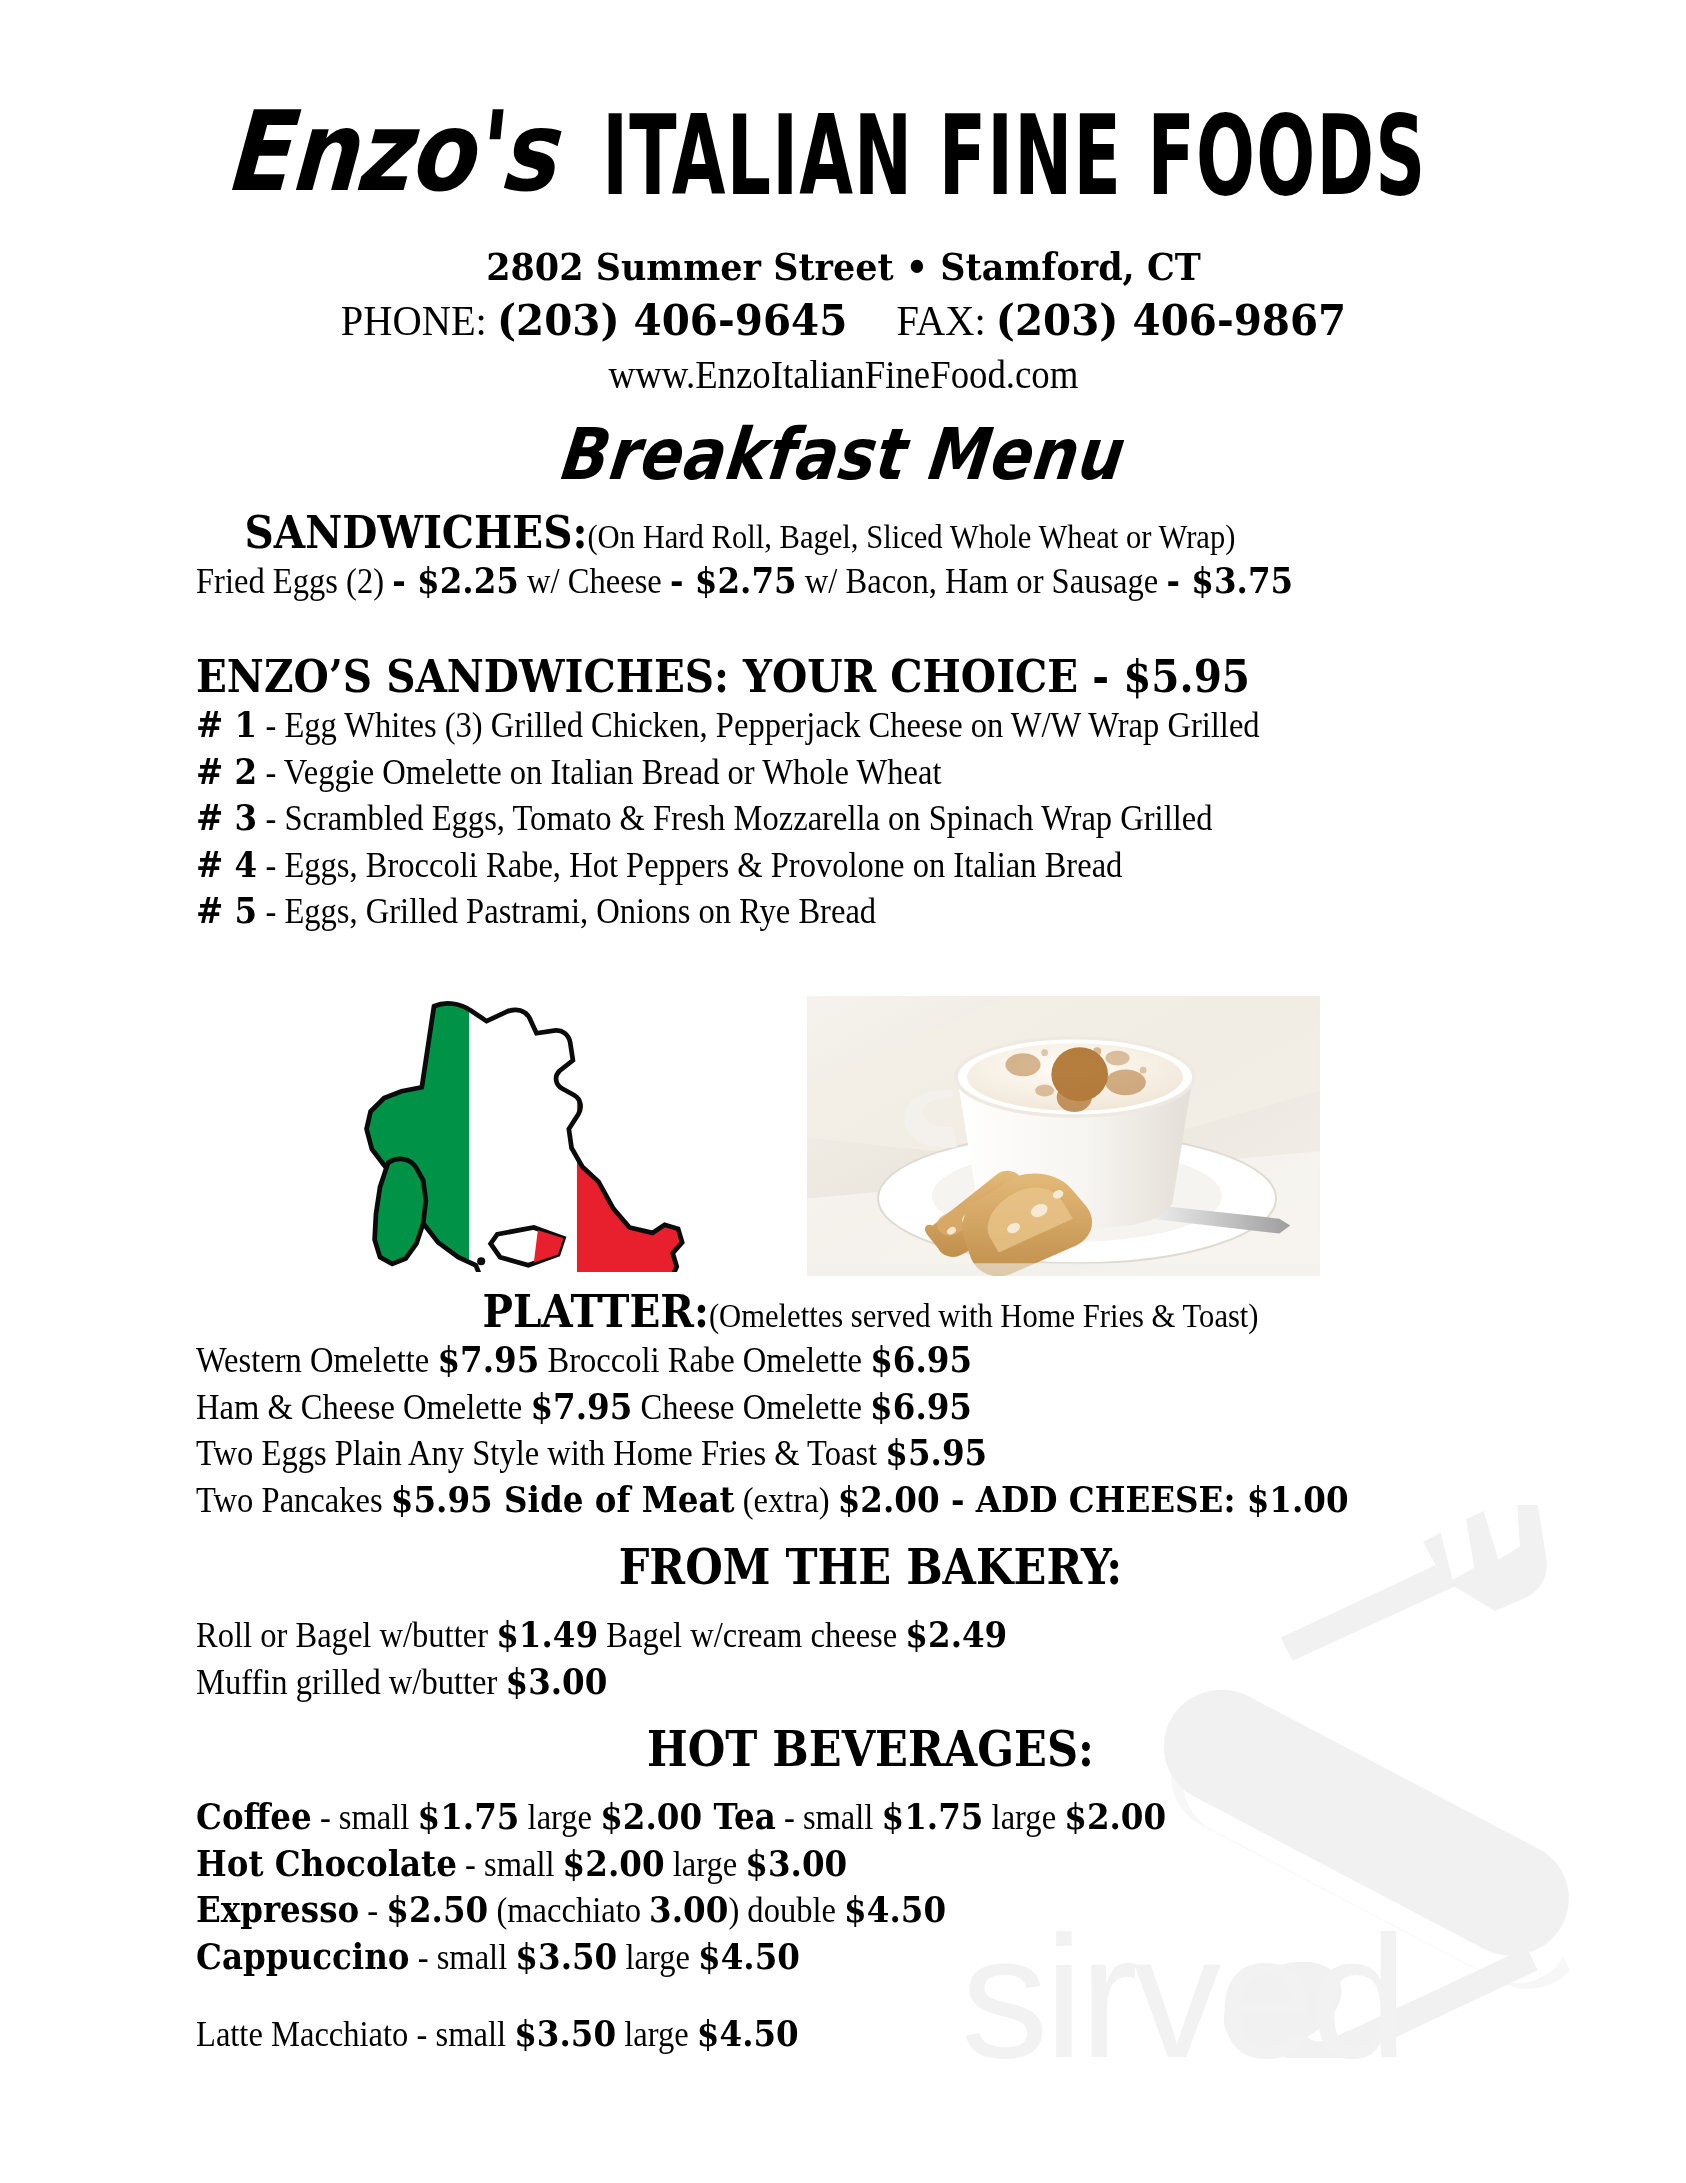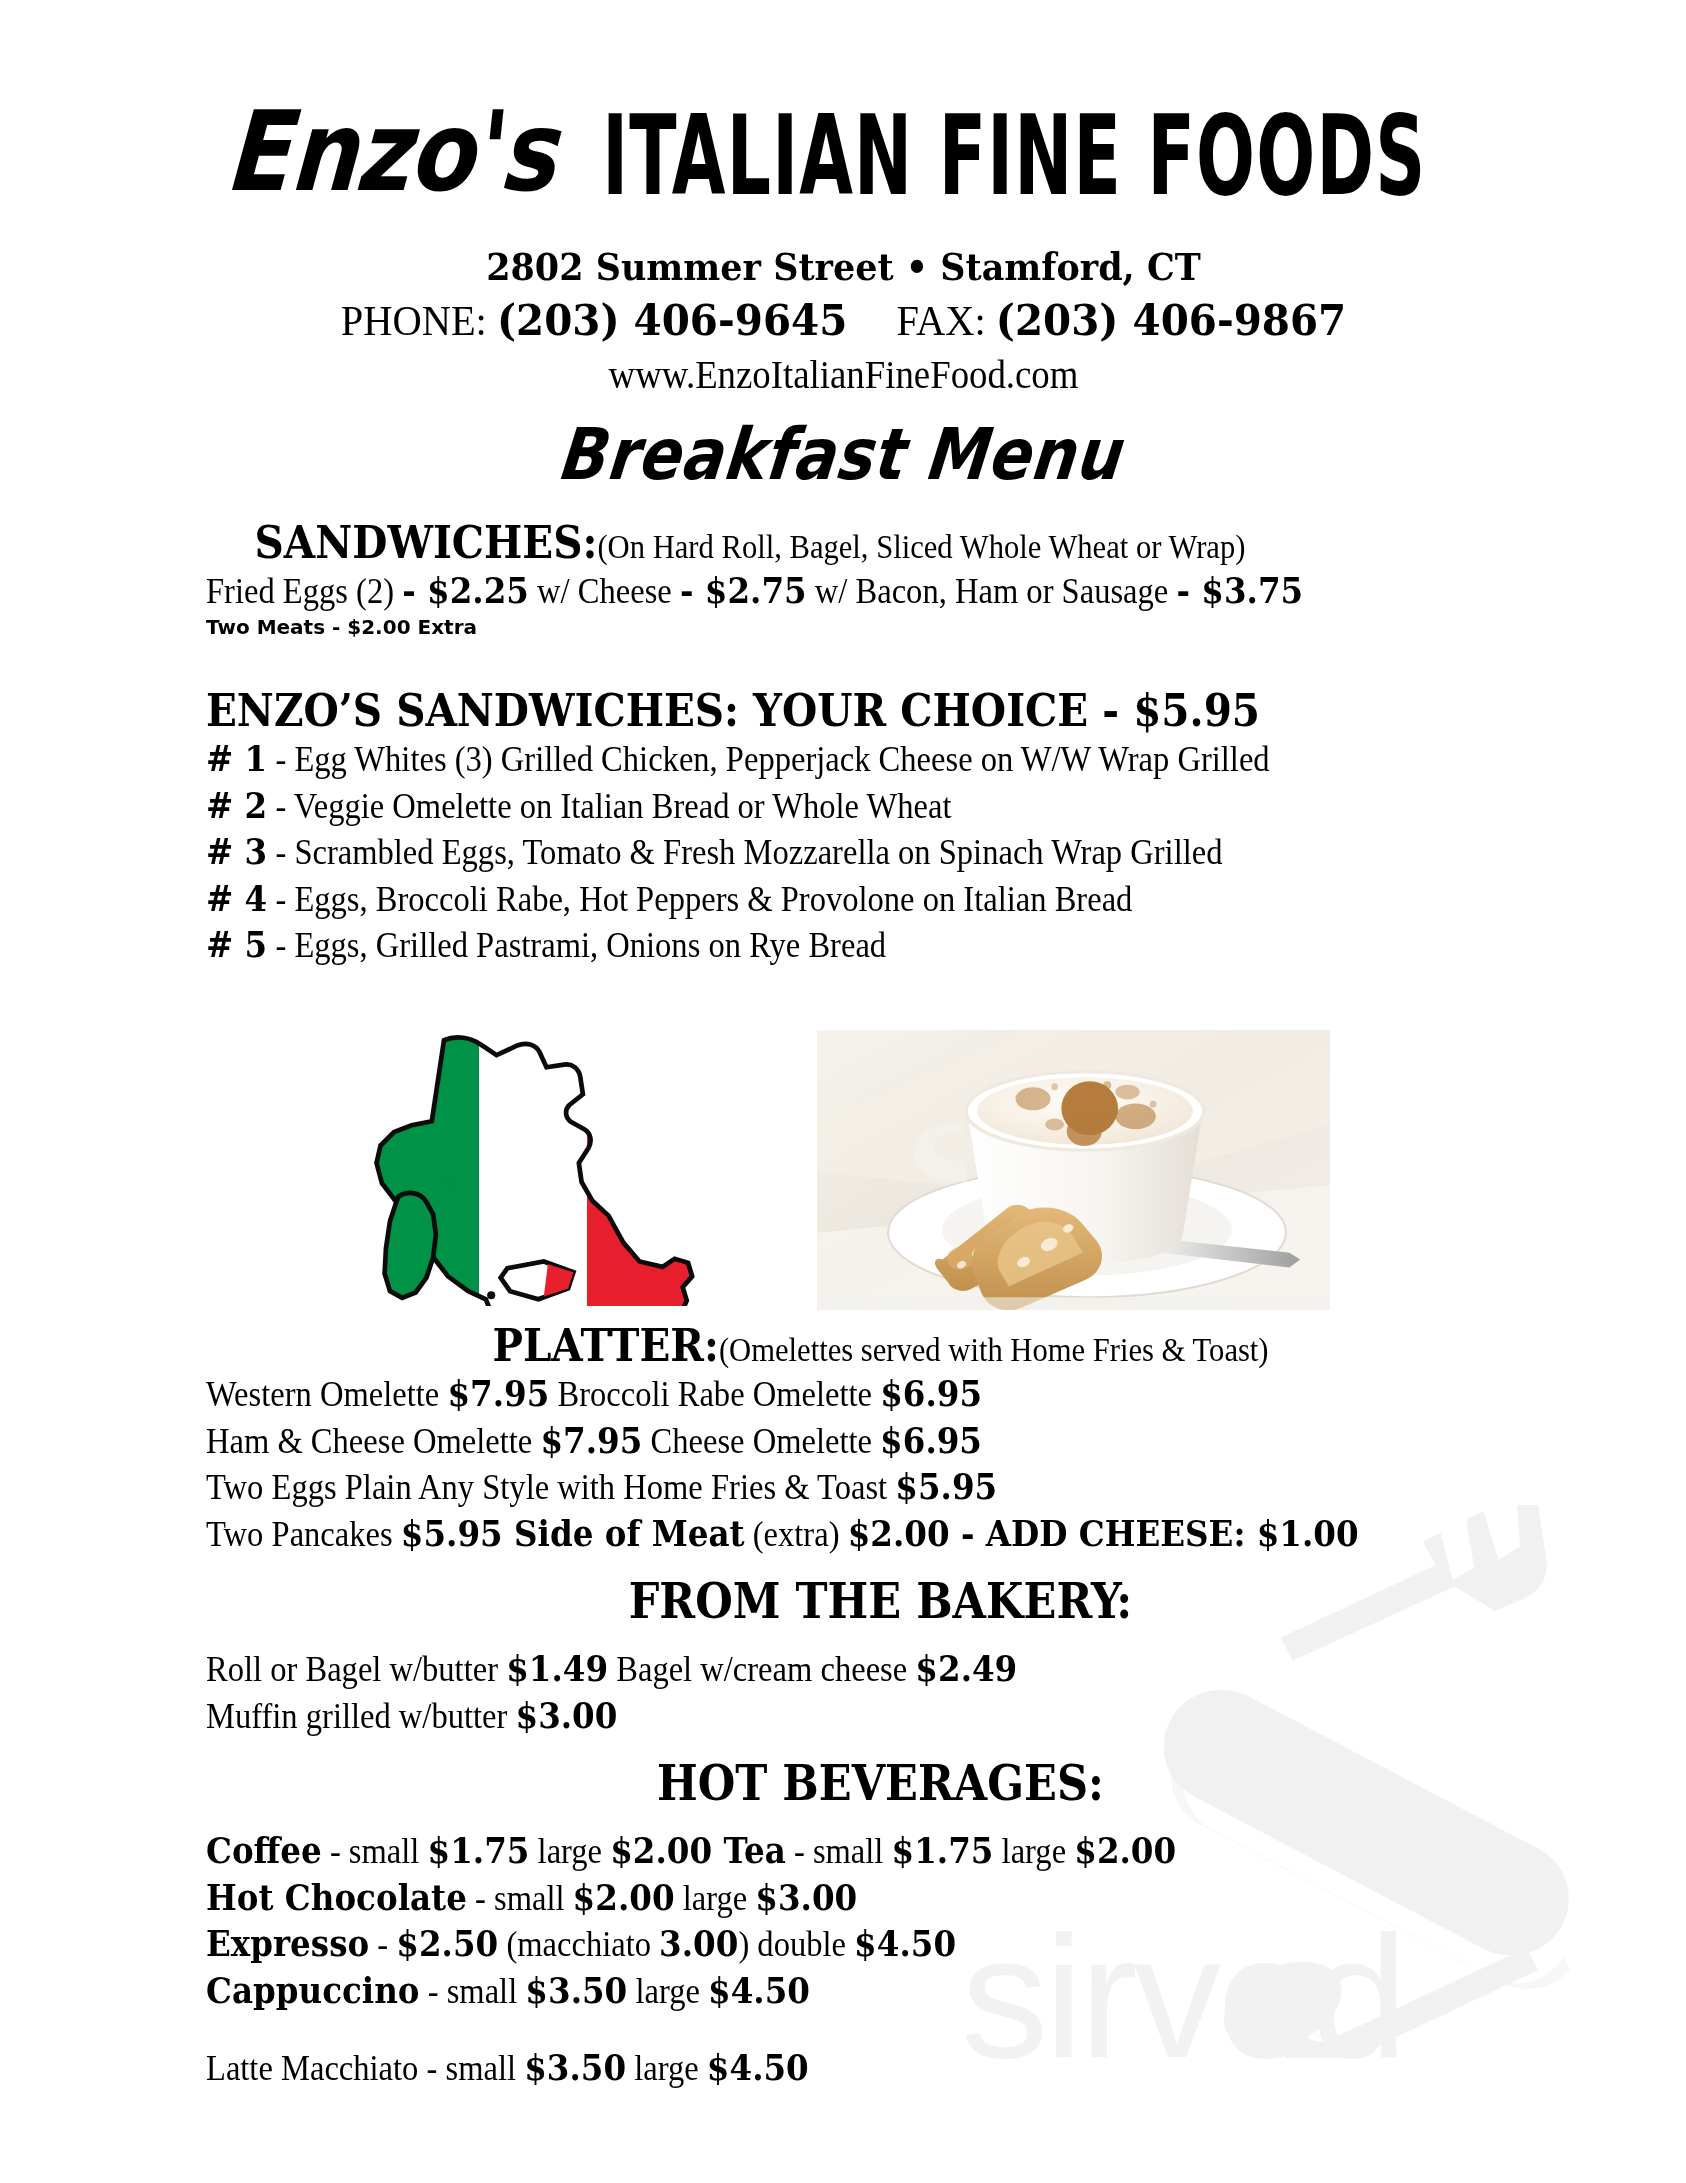--- a/index.html
+++ b/index.html
@@ -103,21 +103,21 @@
     font-size: 62px;
     letter-spacing: 0.7px;
     margin-top: 20px;
     transform: skewX(-8deg) scaleY(1.15);
     display: inline-block;
   }
 
   
   #menu {
     position: relative;
-    margin: 10px;
+    margin: 0;
     padding: 0 0 0 196px;
     width: 1349px;
   }
 
   .sec-head {
     font-family: "DejaVu Serif", "Liberation Serif", serif;
     font-weight: 700;
     font-size: 45px;
     line-height: 1.12;
     transform: scaleX(0.9);
@@ -234,21 +234,20 @@
 
   <div id="menu">
 
     <div class="spacer-sm"></div>
     <div class="sec-head indent">
       <span>SANDWICHES:</span><span class="paren">(On Hard Roll, Bagel, Sliced Whole Wheat or Wrap)</span>
     </div>
 
     <div class="line"><span>Fried Eggs (2) </span><span class="b">- $2.25</span><span> w/ Cheese </span><span class="b">- $2.75</span><span> w/ Bacon, Ham or Sausage </span><span class="b">- $3.75</span></div>
 
-    <div class="tiny-bold">Two Meats - $2.00 Extra</div>
 
     <div class="spacer-lg"></div>
     <div class="sec-head">ENZO’S SANDWICHES: YOUR CHOICE - $5.95</div>
 
     <div class="line"><span class="b"># 1</span><span> - Egg Whites (3) Grilled Chicken, Pepperjack Cheese on W/W Wrap Grilled</span></div>
     <div class="line"><span class="b"># 2</span><span> - Veggie Omelette on Italian Bread or Whole Wheat</span></div>
     <div class="line"><span class="b"># 3</span><span> - Scrambled Eggs, Tomato &amp; Fresh Mozzarella on Spinach Wrap Grilled</span></div>
     <div class="line"><span class="b"># 4</span><span> - Eggs, Broccoli Rabe, Hot Peppers &amp; Provolone on Italian Bread</span></div>
     <div class="line"><span class="b"># 5</span><span> - Eggs, Grilled Pastrami, Onions on Rye Bread</span></div>
 

